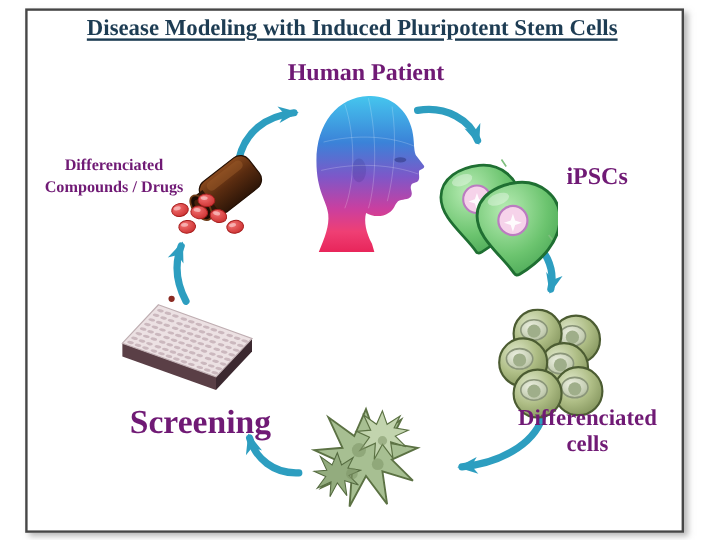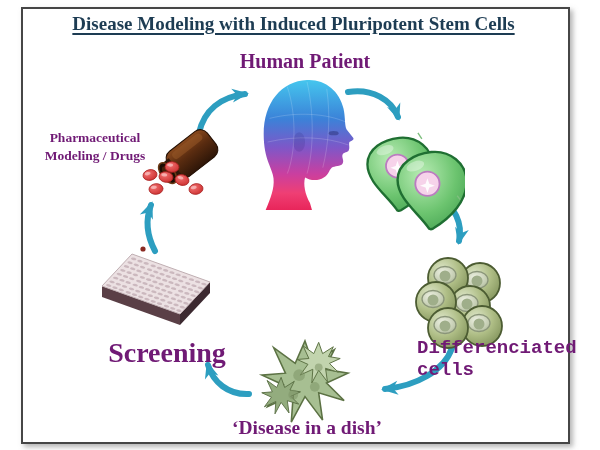--- a/index.html
+++ b/index.html
@@ -6,21 +6,21 @@
   #canvas{position:relative;width:600px;height:450px;background:#ffffff;overflow:hidden;
           font-family:"Liberation Serif","DejaVu Serif",serif;}
   #slide{position:absolute;left:21px;top:7px;width:545px;height:433px;background:#ffffff;
          border:2px solid #464646;box-shadow:3px 3px 5px rgba(110,110,110,.5);}
   .title{position:absolute;left:21px;top:13px;width:545px;text-align:center;
          font-size:19px;font-weight:bold;color:#1d3c53;
          text-decoration:underline;text-decoration-thickness:2px;text-underline-offset:3px;}
   .nlabel{position:absolute;font-weight:bold;color:#701a75;}
   .lbl-patient{left:215px;top:50px;width:180px;text-align:center;font-size:20px;}
   .lbl-ipsc{left:472px;top:136px;font-size:20px;}
-  .lbl-diff{left:417px;top:338px;width:145px;font-size:19px;line-height:1.15;text-align:left;font-family:Liberation Mono, monospace;}
+  .lbl-diff{left:417px;top:338px;width:145px;font-size:19px;line-height:1.15;text-align:center;}
   .lbl-dish{left:207px;top:417px;width:200px;text-align:center;font-size:19.5px;}
   .lbl-screen{left:92px;top:337px;width:150px;text-align:center;font-size:28px;}
   .lbl-pharma{left:36px;top:129px;width:118px;text-align:center;font-size:13.5px;line-height:1.3;}
   .icon{position:absolute;}
   svg{display:block;}
   #arrows{position:absolute;left:0;top:0;pointer-events:none;}
 </style>
 </head>
 <body>
 
@@ -87,20 +87,21 @@
       <ellipse cx="34" cy="24" rx="10" ry="5" fill="#ffffff" opacity="0.35" transform="rotate(-20 34 24)"></ellipse>
     </g>
     <g transform="translate(24,16) scale(0.95)">
       <path d="M50,10 C70,8 88,22 88,42 C88,62 72,80 52,92 C50,93 48,93 47,91 C36,75 14,60 14,40 C14,22 32,12 50,10 Z" fill="url(#gCell)" stroke="#1f6f32" stroke-width="2.6"></path>
       <circle cx="46" cy="44" r="13" fill="#f6d3ea" stroke="#bb7cc0" stroke-width="2"></circle>
       <path d="M46,38 L48,44 L54,46 L48,48 L46,54 L44,48 L38,46 L44,44 Z" fill="#ffffff" opacity="0.9"></path>
       <ellipse cx="33" cy="25" rx="10" ry="5" fill="#ffffff" opacity="0.35" transform="rotate(-20 33 25)"></ellipse>
     </g>
     <path d="M58,6 l4,6 M98,70 l3,4" stroke="#7fbf7f" stroke-width="1.4"></path>
   </svg>
+  <div class="nlabel lbl-ipsc">iPSCs</div>
 
   <svg class="icon" style="left:412px;top:257px;" width="100" height="92" viewBox="0 0 100 92">
     <defs>
       <radialGradient id="gDiff" cx="0.35" cy="0.3" r="0.95">
         <stop offset="0" stop-color="#dde6c8"></stop>
           <stop offset="0.45" stop-color="#aebd85"></stop>
         <stop offset="1" stop-color="#6f814a"></stop>
       </radialGradient>
       <radialGradient id="gNuc" cx="0.4" cy="0.35" r="0.9">
         <stop offset="0" stop-color="#eef1e3"></stop>
@@ -130,21 +131,20 @@
     <use href="#spiky" fill="#a7bf92" stroke="#5c7244" stroke-width="1.6"></use>
     <use href="#spiky" transform="translate(38,4) scale(0.5)" fill="#c2d4ae" stroke="#5c7244" stroke-width="2"></use>
     <use href="#spiky" transform="translate(2,40) scale(0.45)" fill="#93ac7e" stroke="#556b40" stroke-width="2"></use>
     <g fill="#7f9668" opacity="0.55">
       <circle cx="42" cy="40" r="6"></circle>
         <circle cx="58" cy="52" r="5"></circle>
       <circle cx="36" cy="60" r="5"></circle>
         <circle cx="62" cy="32" r="4"></circle>
     </g>
   </svg>
-  <div class="nlabel lbl-dish">‘Disease in a dish’</div>
 
   <svg class="icon" style="left:100px;top:252px;" width="118" height="82" viewBox="0 0 118 82">
     <defs>
       <g id="prow" fill="#cbb8be">
         <circle cx="6" cy="0" r="3.2"></circle>
           <circle cx="14" cy="0" r="3.2"></circle>
           <circle cx="22" cy="0" r="3.2"></circle>
         <circle cx="31" cy="0" r="3.2"></circle>
           <circle cx="39" cy="0" r="3.2"></circle>
           <circle cx="47" cy="0" r="3.2"></circle>
@@ -197,16 +197,16 @@
     </g>
     <g>
       <use href="#pill" transform="translate(13,59) rotate(-12)"></use>
       <use href="#pill" transform="translate(29,61) rotate(8)"></use>
       <use href="#pill" transform="translate(19,73) rotate(-6)"></use>
       <use href="#pill" transform="translate(45,64) rotate(14)"></use>
       <use href="#pill" transform="translate(59,73) rotate(-10)"></use>
       <use href="#pill" transform="translate(35,51) rotate(4)"></use>
     </g>
   </svg>
-  <div class="nlabel lbl-pharma">Pharmaceutical Modeling / Drugs</div>
+  <div class="nlabel lbl-pharma">Differenciated Compounds / Drugs</div>
 
   <div class="nlabel lbl-patient">Human Patient</div>
 </div>
 
 </body></html>

